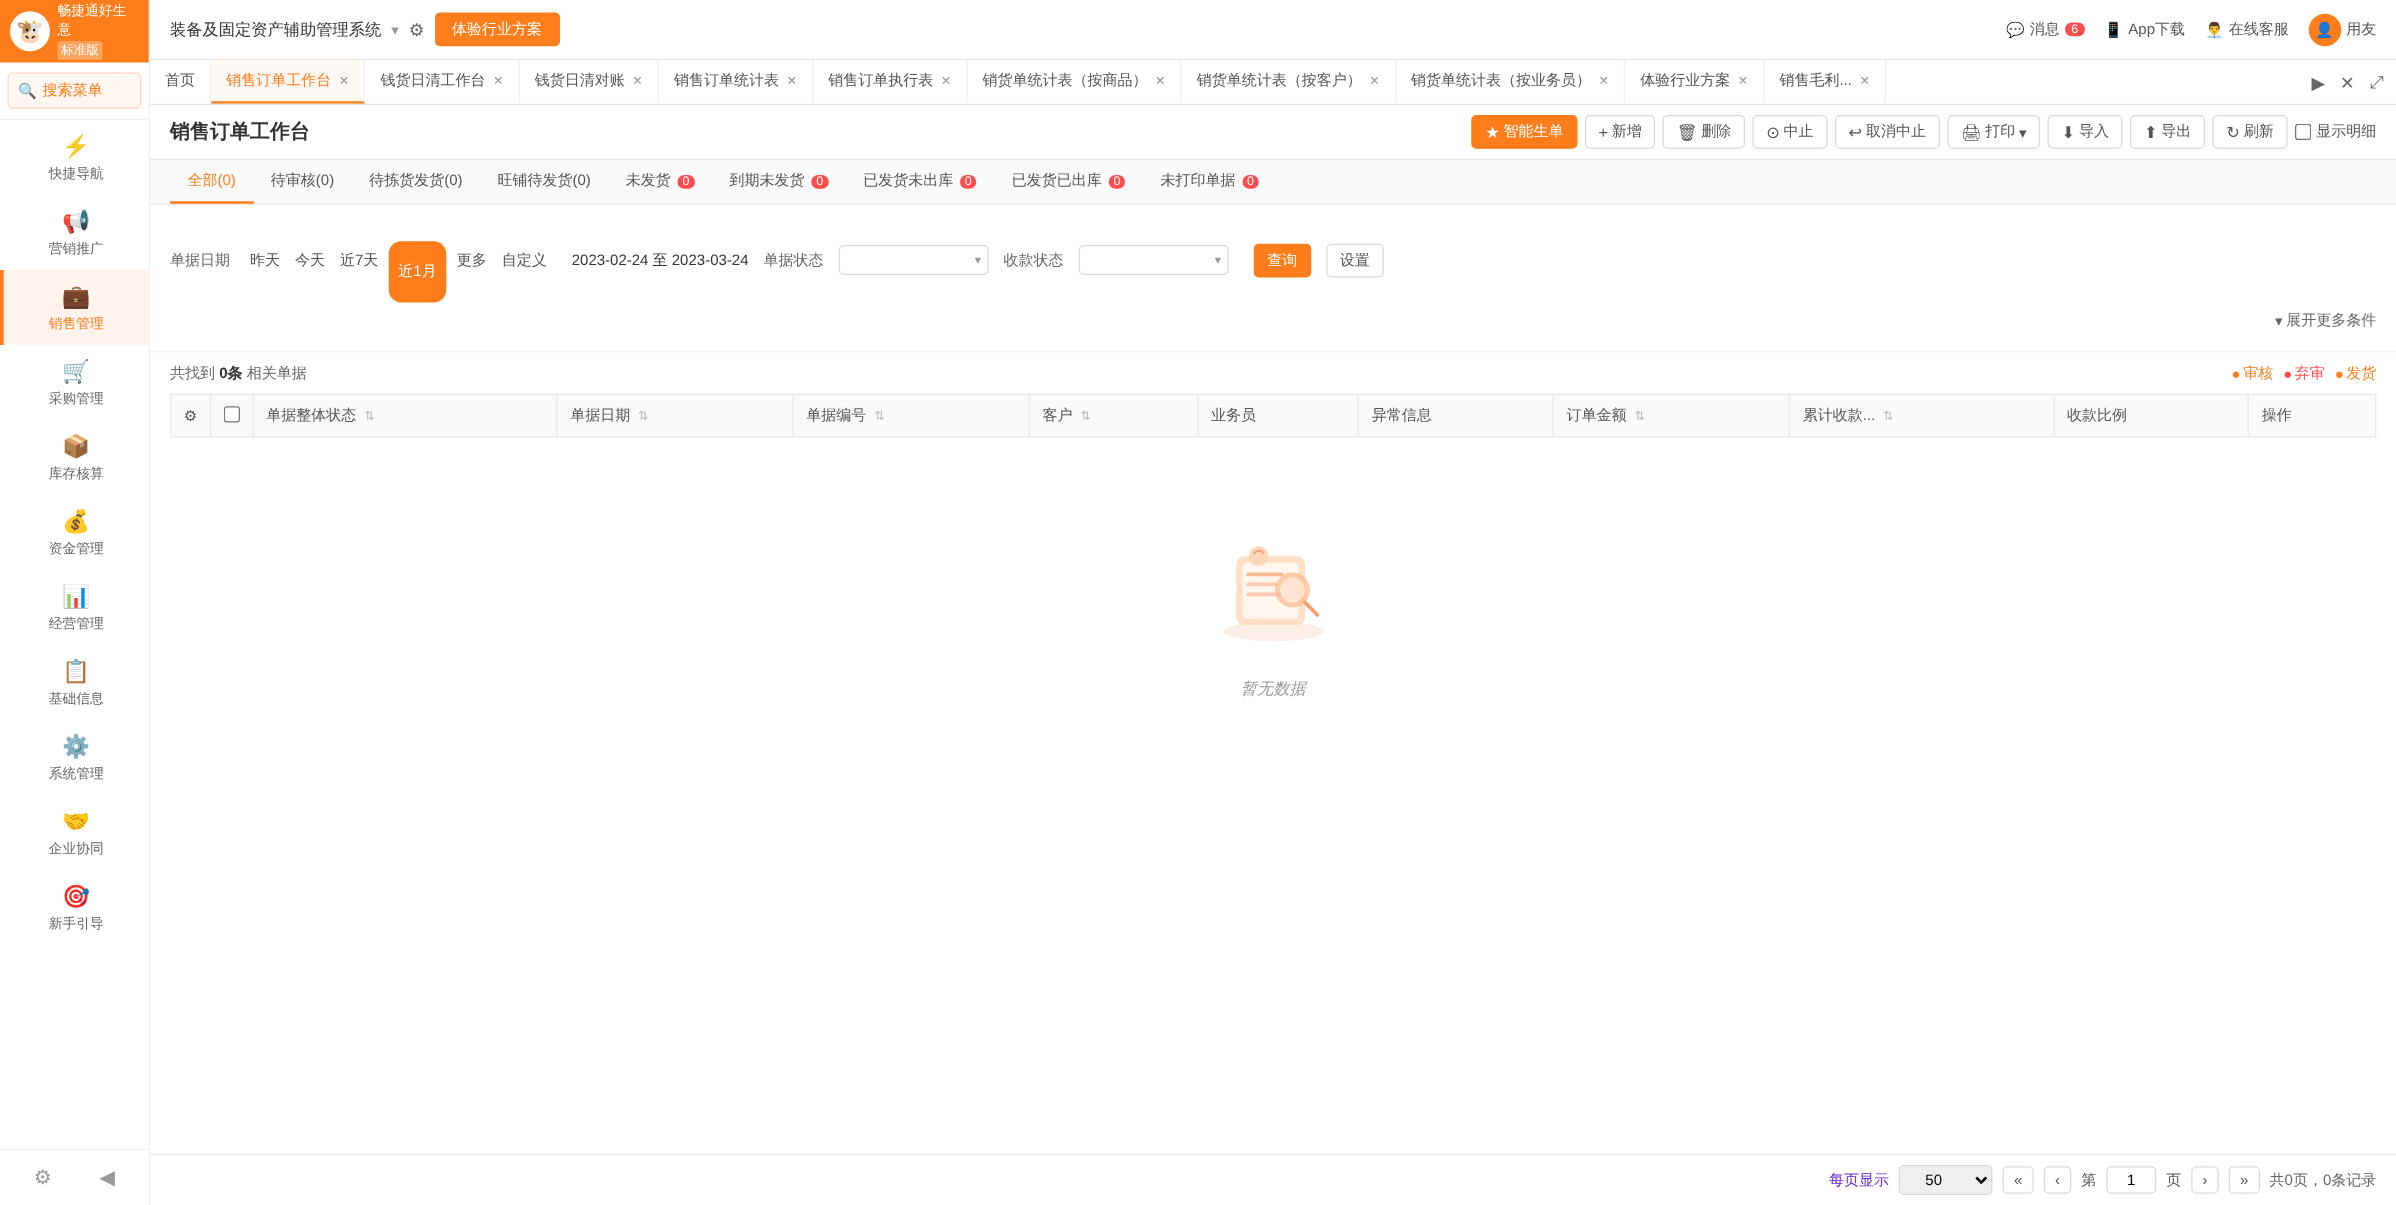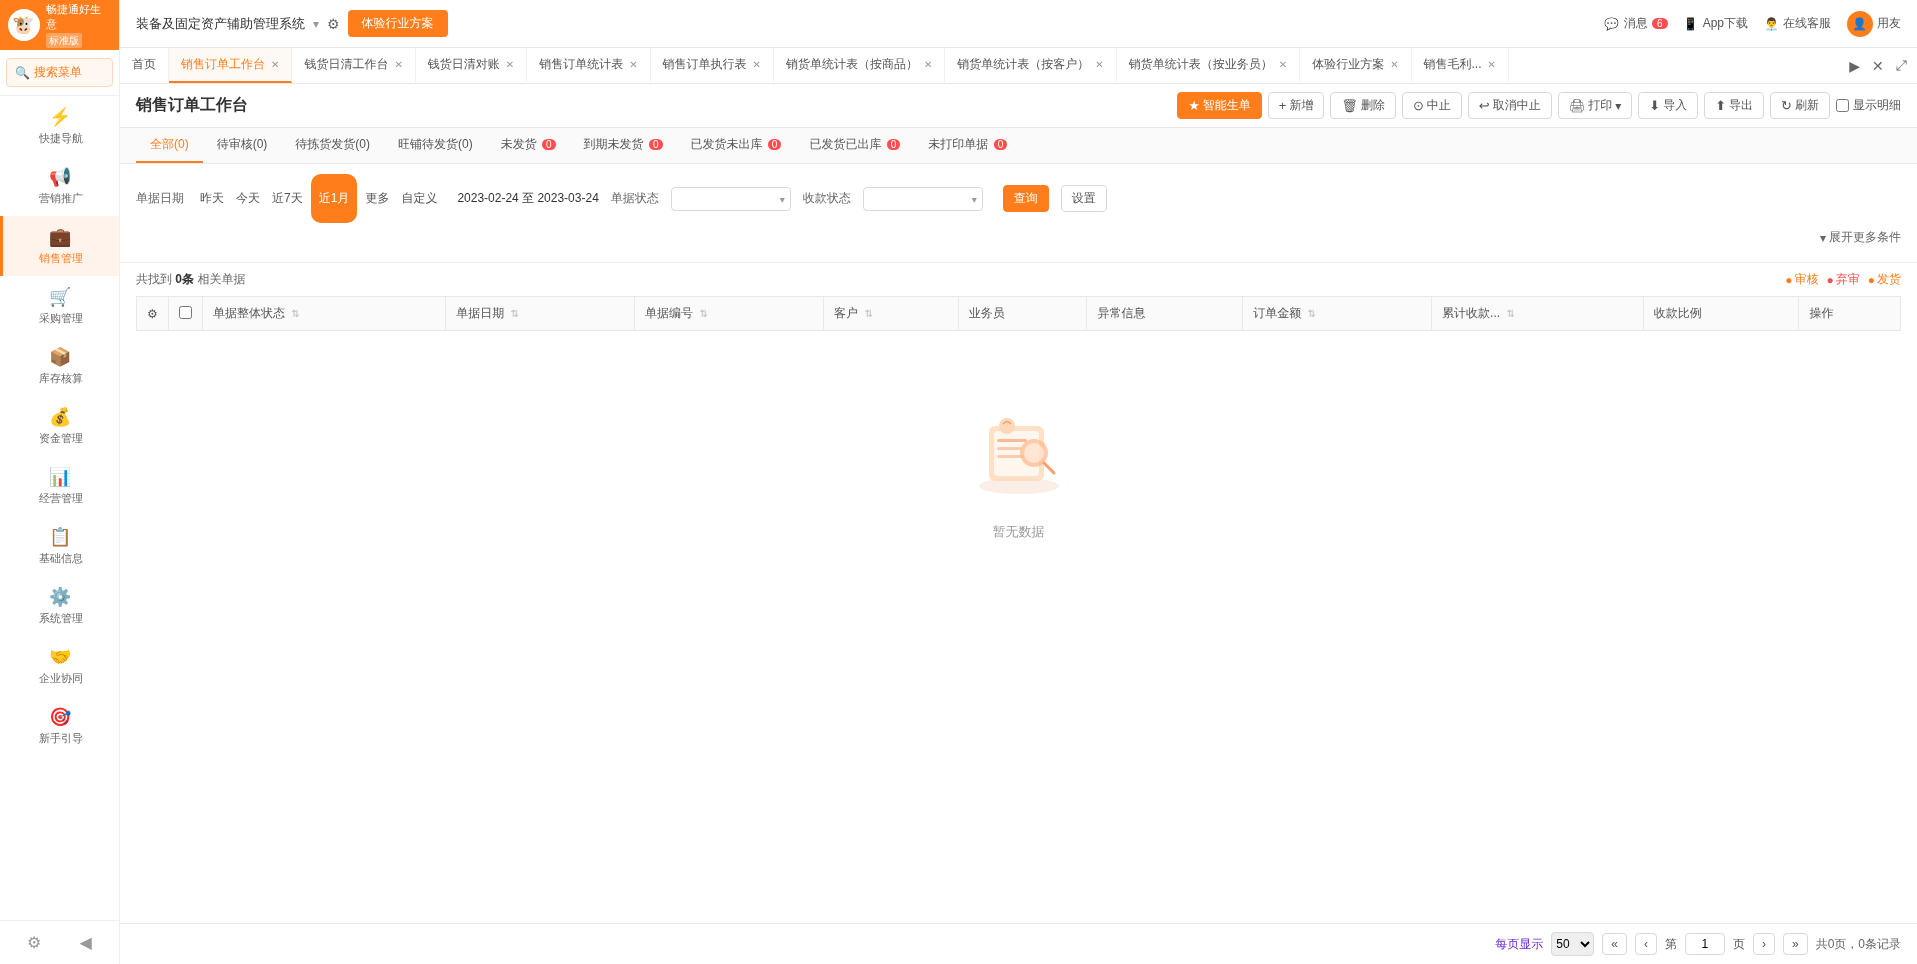--- a/index.html
+++ b/index.html
@@ -53,21 +53,21 @@
     .toolbar-btn.primary { background: #ff7d1a; color: #fff; border-color: #ff7d1a; }
     .toolbar-btn-icon { font-size: 13px; }
     .checkbox-label { display: flex; align-items: center; gap: 4px; font-size: 12px; color: #555; cursor: pointer; }
 
     
     .filter-bar { background: #fff; border-bottom: 1px solid #f0f0f0; padding: 10px 16px; flex-shrink: 0; }
     .filter-row { display: flex; align-items: center; gap: 12px; margin-bottom: 6px; flex-wrap: wrap; }
     .filter-label { color: #666; font-size: 12px; white-space: nowrap; }
     .date-options { display: flex; align-items: center; gap: 4px; }
     .date-opt { color: #555; cursor: pointer; font-size: 12px; padding: 2px 4px; border-radius: 3px; }
-    .date-opt.active { color: #fff; background: #ff7d1a; border-radius: 10px; padding: 16px 8px; }
+    .date-opt.active { color: #fff; background: #ff7d1a; border-radius: 10px; padding: 16px 8px; margin-top: 19px; }
     .date-range { color: #333; font-size: 12px; margin-left: 4px; }
     .filter-select { border: 1px solid #d9d9d9; border-radius: 4px; padding: 4px 24px 4px 8px; font-size: 12px; color: #555; background: #fff; cursor: pointer; min-width: 120px; appearance: none; position: relative; }
     .select-wrap { position: relative; display: inline-block; }
     .select-wrap::after { content: '▾'; position: absolute; right: 6px; top: 50%; transform: translateY(-50%); color: #999; font-size: 10px; pointer-events: none; }
     .expand-btn { color: #666; cursor: pointer; font-size: 12px; display: flex; align-items: center; gap: 3px; margin-left: auto; }
 
     
     .sub-tabs { background: #fafafa; border-bottom: 1px solid #e8e8e8; padding: 0 16px; display: flex; gap: 0; flex-shrink: 0; align-items: flex-end; }
     .sub-tab { padding: 8px 14px; cursor: pointer; font-size: 12px; color: #555; border-bottom: 2px solid transparent; white-space: nowrap; }
     .sub-tab.active { color: #ff7d1a; border-bottom-color: #ff7d1a; font-weight: 500; }
@@ -92,21 +92,21 @@
     .th-checkbox { width: 32px; text-align: center; }
     .th-settings { width: 32px; text-align: center; }
 
     
     .empty-state { display: flex; flex-direction: column; align-items: center; justify-content: center; padding: 60px 20px; }
     .empty-text { color: #999; font-size: 13px; }
 
     
     .pagination-bar { background: #fff; border-top: 1px solid #e8e8e8; padding: 8px 16px; display: flex; align-items: center; justify-content: flex-end; gap: 8px; font-size: 12px; color: #555; flex-shrink: 0; }
     .page-size-label { color: #6d28d9; }
-    .page-size-select { border: 1px solid #d9d9d9; border-radius: 4px; padding: 3px 0; font-size: 12px; }
+    .page-size-select { border: 1px solid #d9d9d9; border-radius: 4px; padding: 3px 16px; font-size: 12px; }
     .page-btn { border: 1px solid #d9d9d9; border-radius: 4px; padding: 3px 8px; background: #fff; cursor: pointer; color: #555; font-size: 12px; }
     .page-btn:disabled { color: #ccc; cursor: default; border-color: #f0f0f0; }
     .page-input { width: 40px; border: 1px solid #d9d9d9; border-radius: 4px; padding: 3px 6px; font-size: 12px; text-align: center; }
     .total-records { color: #666; }
 
     
     ::-webkit-scrollbar { width: 6px; height: 6px; }
     ::-webkit-scrollbar-track { background: #f5f5f5; }
     ::-webkit-scrollbar-thumb { background: #ccc; border-radius: 3px; }
 
@@ -450,21 +450,21 @@
             <span>收款比例</span>
           </th>
           <th>
             <span>操作</span>
           </th>
         </tr>
       </thead>
       <tbody>
 
         <tr>
-          <td colspan="12" style="border: none; padding: 0;">
+          <td colspan="12" style="border: none; padding: 0; font-style: italic;">
             <div class="empty-state">
               <div class="empty-illustration">
                 <svg viewBox="0 0 120 120">
                   <ellipse cx="60" cy="95" rx="40" ry="8" fill="#f5ddd0" opacity="0.5"></ellipse>
                   <rect x="30" y="35" width="55" height="55" rx="6" fill="#fcd8b8" opacity="0.8"></rect>
                   <rect x="35" y="40" width="45" height="45" rx="4" fill="#fff" opacity="0.7"></rect>
                   <rect x="38" y="48" width="30" height="3" rx="2" fill="#f5a06e" opacity="0.7"></rect>
                   <rect x="38" y="56" width="25" height="3" rx="2" fill="#f5a06e" opacity="0.5"></rect>
                   <rect x="38" y="64" width="28" height="3" rx="2" fill="#f5a06e" opacity="0.5"></rect>
                   <circle cx="75" cy="62" r="14" fill="#ffb888" opacity="0.7"></circle>

